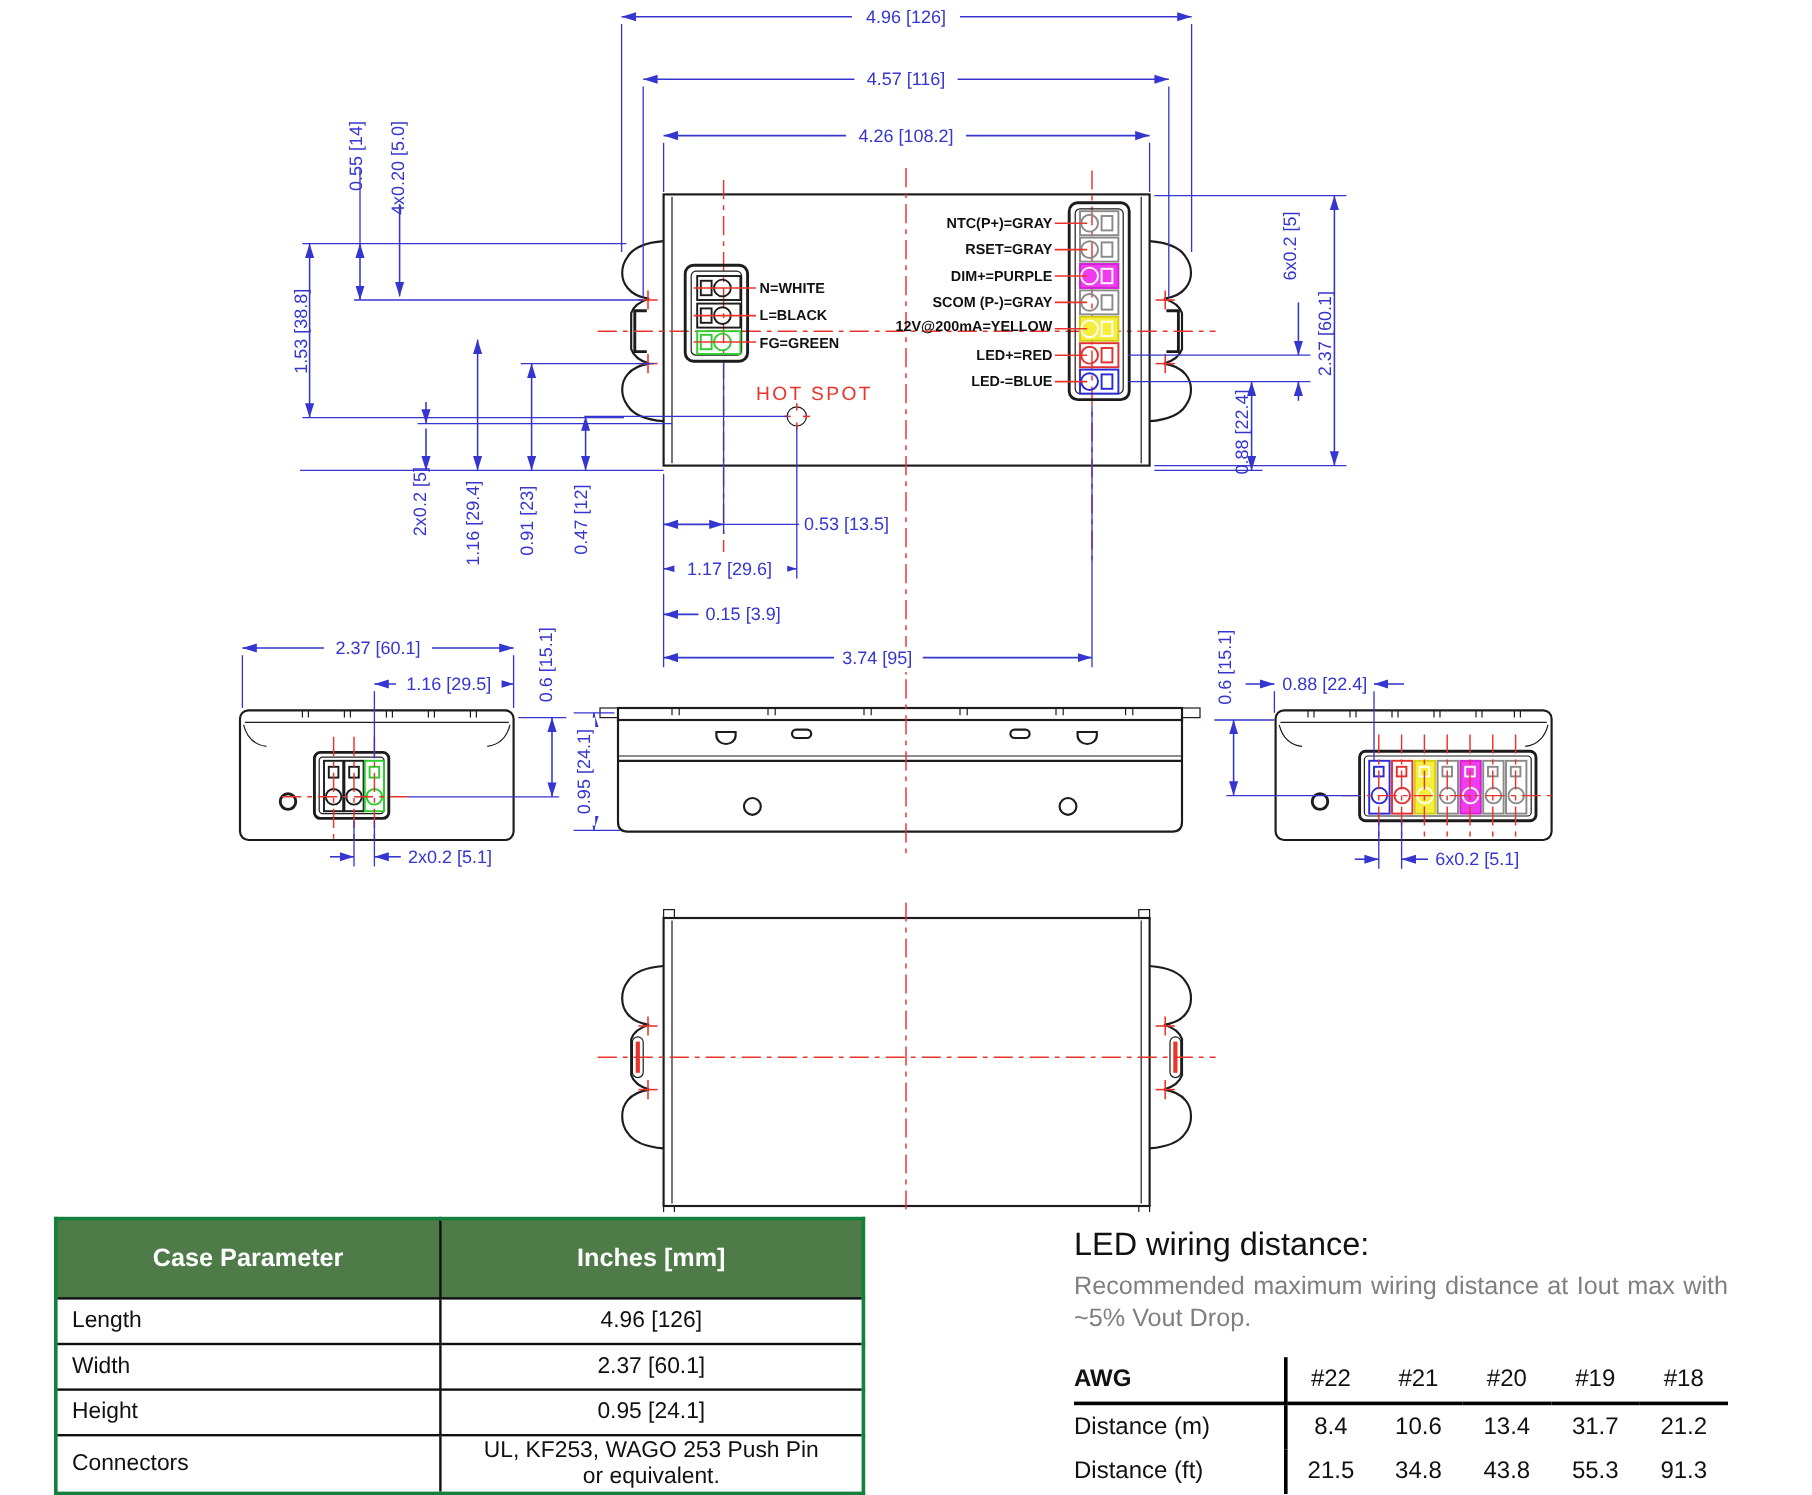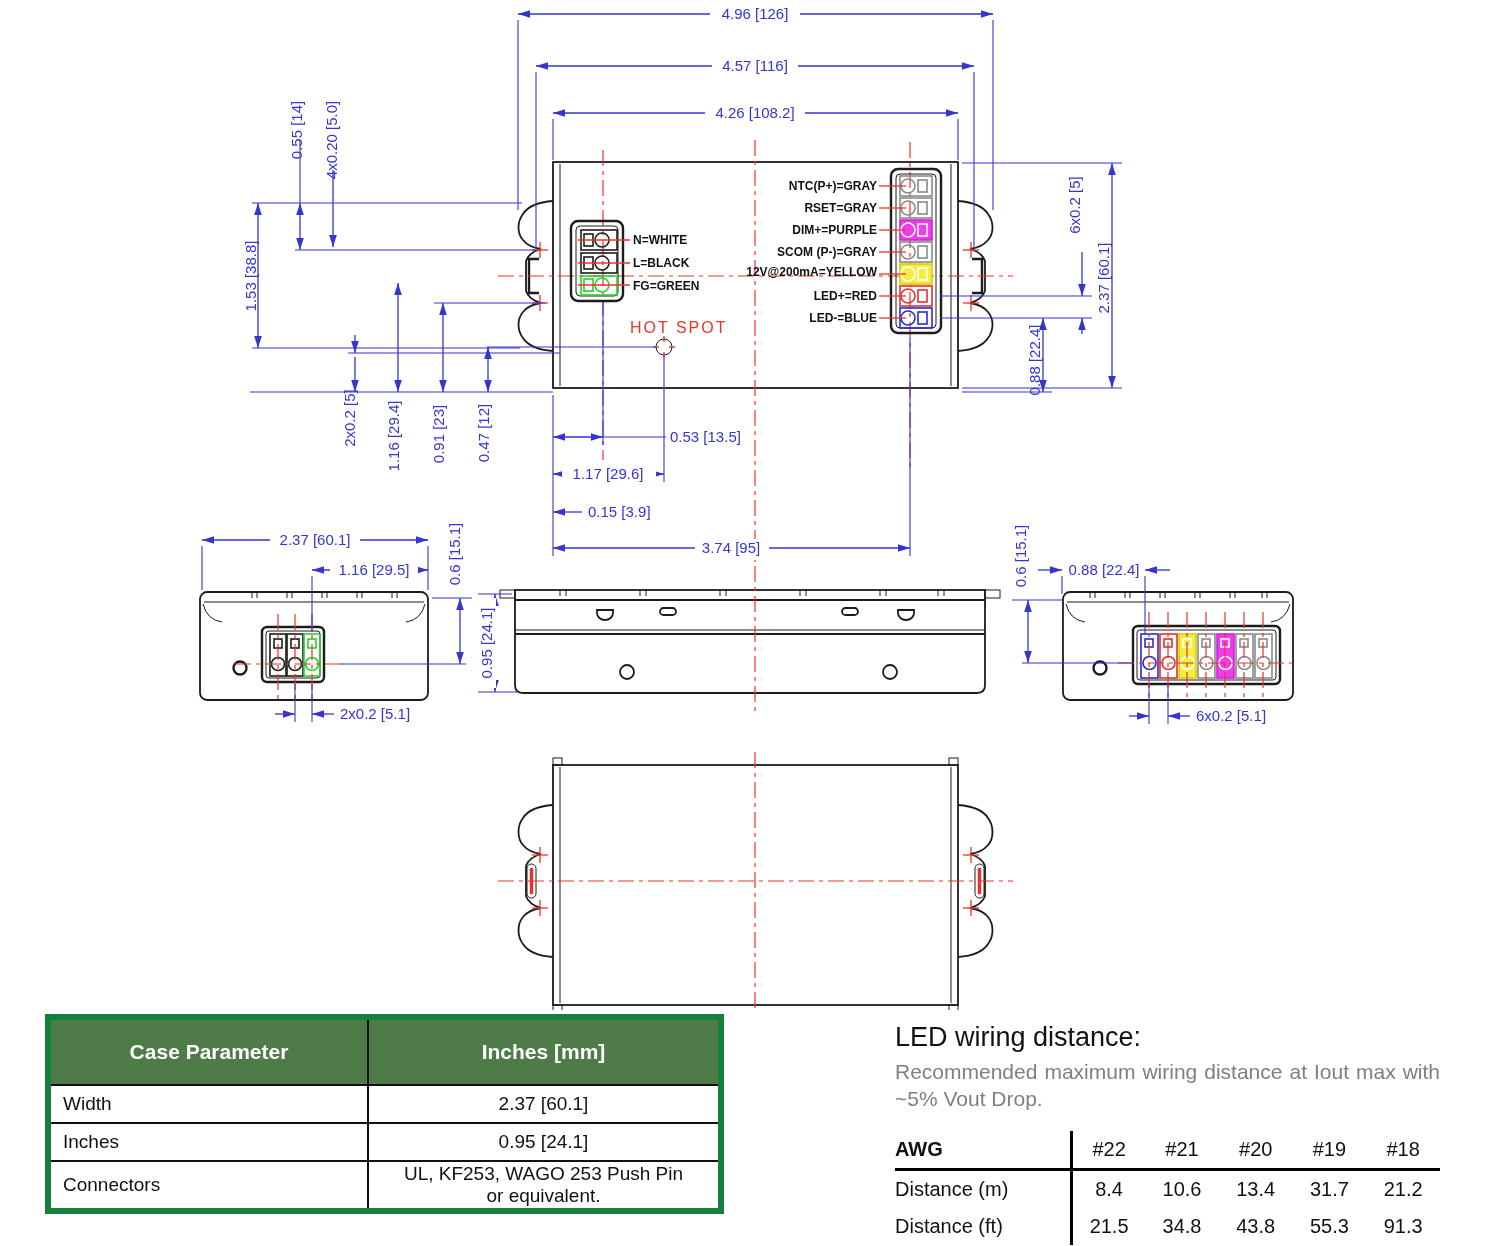--- a/index.html
+++ b/index.html
@@ -14,21 +14,21 @@
   .dimt{ fill:#3535cf; font:15px "Liberation Sans", sans-serif; }
   .cl  { stroke:#e8342a; stroke-width:1.2; fill:none; stroke-dasharray:16 5 4 5; }
   .rl  { stroke:#e8342a; stroke-width:1.3; fill:none; }
   .rthick { stroke:#e8342a; stroke-width:3.5; fill:none; }
   .lbl { fill:#111; font:bold 12px "Liberation Sans", sans-serif; }
   .redt{ fill:#e8342a; font:16px "Liberation Sans", sans-serif; letter-spacing:2px; }
   .wbg { fill:#ffffff; }
 
   
   .case-table { position:absolute; left:45px; top:1014px; width:673px;
-                border-collapse:collapse; border:6px solid #15803d; font-size:19px; color:#111;
+                border-collapse:collapse; border:3px solid #15803d; font-size:19px; color:#111;
                 table-layout:fixed; }
   .case-table th { background:#4e7b48; color:#fff; font-weight:bold; font-size:21px;
                    height:62px; border:2px solid #111; text-align:center; }
   .case-table td { border:2px solid #111; height:34px; padding:1px 12px; }
   .case-table td.pname { text-align:left; }
   .case-table td.pval  { text-align:center; }
   .case-table col.c1 { width:320px; }
   .case-table col.c2 { width:353px; }
 
   
@@ -467,25 +467,29 @@
         <col class="c2">
       </colgroup>
   <thead>
     <tr>
       <th>Case Parameter</th>
       <th>Inches [mm]</th>
     </tr>
   </thead>
   <tbody>
     <tr>
+      <td class="pname">Length</td>
+      <td class="pval">4.96 [126]</td>
+    </tr>
+    <tr>
       <td class="pname">Width</td>
       <td class="pval">2.37 [60.1]</td>
     </tr>
     <tr>
-      <td class="pname">Inches</td>
+      <td class="pname">Height</td>
       <td class="pval">0.95 [24.1]</td>
     </tr>
     <tr>
       <td class="pname">Connectors</td>
       <td class="pval" style="padding:1px 26px;">UL, KF253, WAGO 253 Push Pin or equivalent.</td>
     </tr>
   </tbody>
 </table>
 
 

